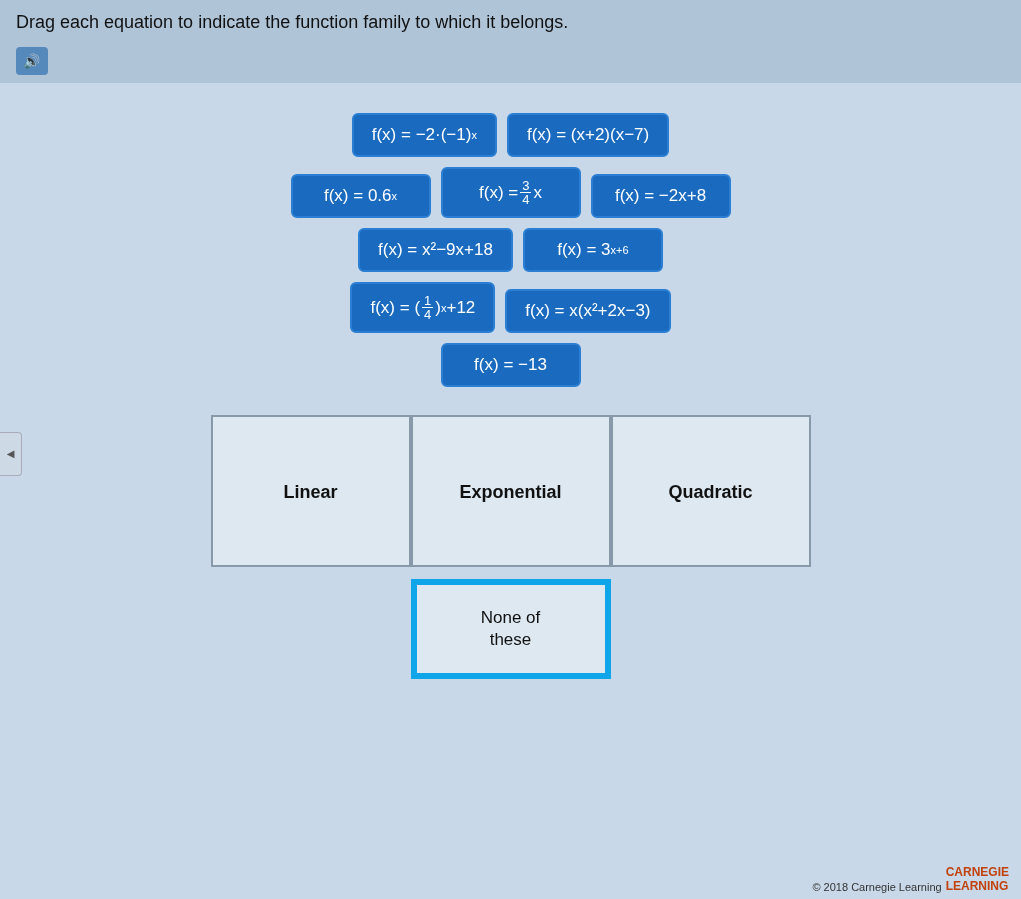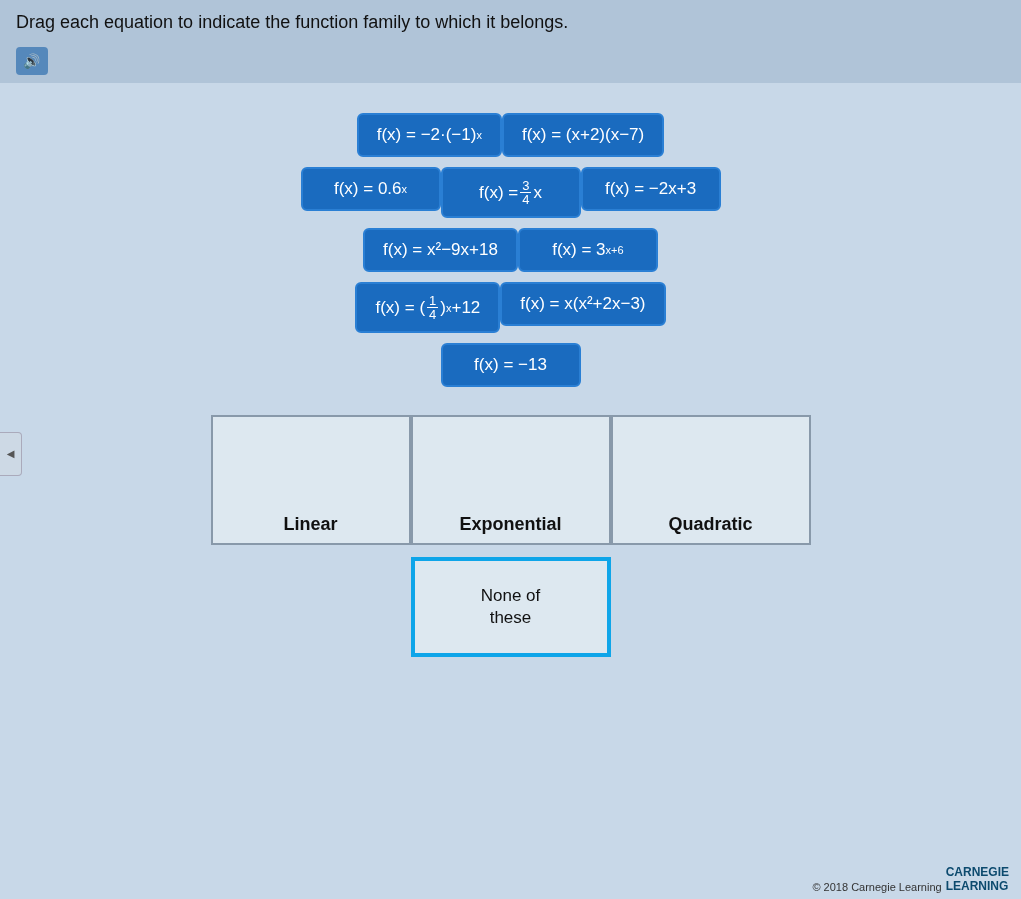--- a/index.html
+++ b/index.html
@@ -48,22 +48,23 @@
       display: flex;
       flex-direction: column;
       align-items: center;
       gap: 10px;
       margin-top: 10px;
       width: 100%;
     }
 
     .eq-row {
       display: flex;
-      justify-content: center;
-      align-items: flex-start;
+      gap: 10px;
+      justify-content: center;
+      align-items: flex-end;
     }
 
     .eq-card {
       background-color: #1a6bbf;
       color: white;
       border: 2px solid #2a7fd4;
       border-radius: 6px;
       padding: 10px 18px;
       font-size: 17px;
       font-weight: 500;
@@ -77,38 +78,38 @@
 
     .eq-card sup {
       font-size: 11px;
       vertical-align: super;
     }
 
     .drop-zone {
       background-color: #dde8f0;
       border: 2px solid #8899aa;
       width: 200px;
-      height: 130px;
-      display: flex;
-      flex-direction: column;
-      align-items: center;
-      justify-content: flex-end;
+      height: 152px;
+      display: flex;
+      flex-direction: column;
+      align-items: center;
+      justify-content: center;
       padding-top: 10px;
     }
 
     .drop-zone-label {
       font-size: 18px;
       font-weight: 600;
       color: #111;
       margin-bottom: 8px;
     }
 
     .none-of-these-zone {
       background-color: #dde8f0;
-      border: 4px solid #0ea5e9;
+      border: 6px solid #0ea5e9;
       width: 200px;
       height: 100px;
       display: flex;
       flex-direction: column;
       align-items: center;
       justify-content: center;
       margin-top: 12px;
     }
 
     .none-label {
@@ -127,21 +128,21 @@
       font-size: 11px;
       color: #333;
       display: flex;
       gap: 4px;
       align-items: flex-end;
     }
 
     .footer-carnegie {
       font-weight: 700;
       font-size: 12px;
-      color: #0c4a6e;
+      color: #c2410c;
       margin-top: 22px;
     }
 
     .sidebar-tab {
       position: absolute;
       left: 0;
       top: 48%;
       width: 22px;
       height: 44px;
       background-color: #cdd9e5;
@@ -197,21 +198,21 @@
       <div class="eq-card">
         f(x) = 0.6<sup>x</sup>
       </div>
       <div class="eq-card">
         f(x) = <span class="fraction">
             <span class="num">3</span>
             <span class="den">4</span>
           </span> x
       </div>
       <div class="eq-card">
-        f(x) = −2x+3
+        f(x) = −2x+8
       </div>
     </div>
 
 
     <div class="eq-row">
       <div class="eq-card">
         f(x) = x²−9x+18
       </div>
       <div class="eq-card">
         f(x) = 3<sup>x+6</sup>

